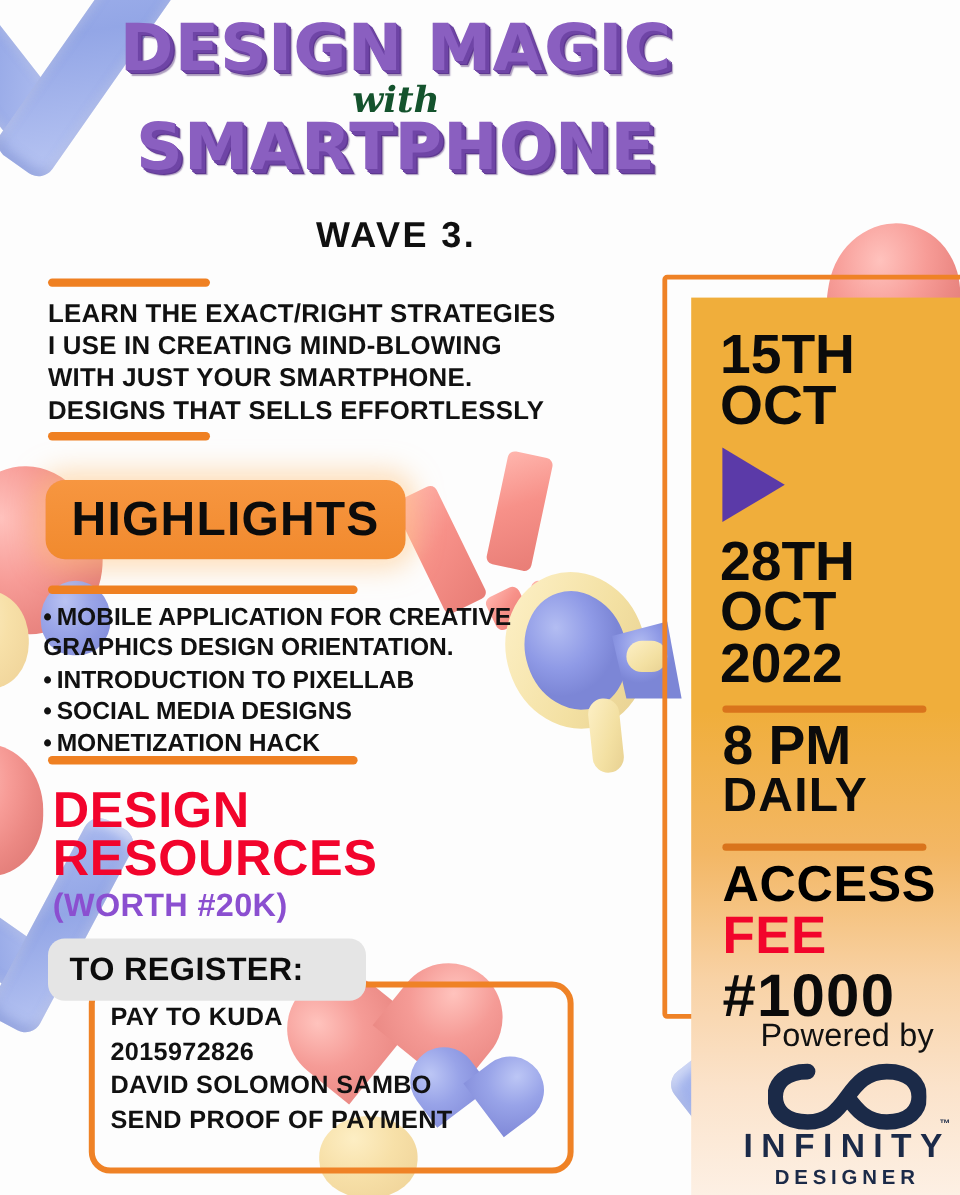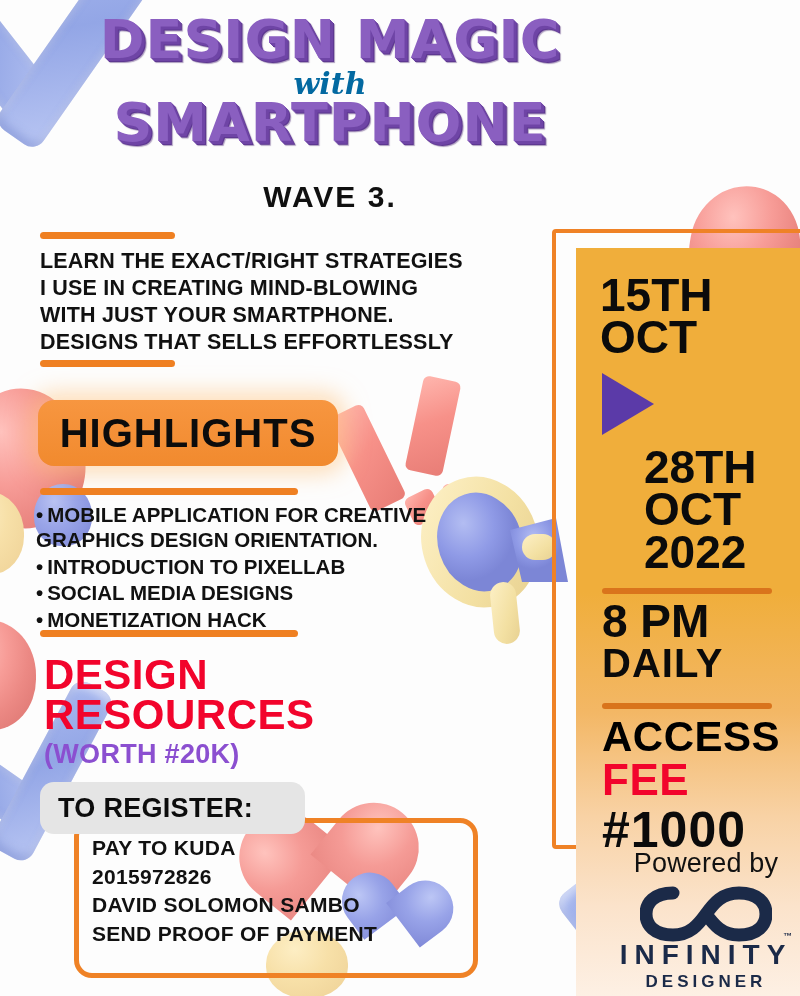--- a/index.html
+++ b/index.html
@@ -78,21 +78,21 @@
     font-family:"DejaVu Sans", sans-serif;
     font-weight:bold; font-size:54px; letter-spacing:1px;
     color:#8a5fc0;
     text-shadow:
       1px 1px 0 #6f45a6, 2px 2px 0 #6f45a6, 3px 3px 0 #6f45a6,
       4px 4px 0 #5e3891, 5px 5px 1px rgba(70,35,110,.45);
     line-height:.98;
   }
   .t-with{
     font-family:"DejaVu Serif", serif; font-style:italic; font-weight:bold;
-    font-size:30px; color:#0369a1; line-height:1; margin:2px 0 -2px 0;
+    font-size:30px; color:#14532d; line-height:1; margin:2px 0 -2px 0;
   }
   .t-wave{
     font-family:"Liberation Sans", sans-serif; font-weight:bold;
     font-size:30px; letter-spacing:2px; color:#101010; margin-top:30px;
   }
 
   .rule{ height:7px; background:#ef8022; border-radius:4px; }
 
   #lead-rule-top{ position:absolute; left:40px; top:232px; width:135px; }
   #lead{
@@ -164,21 +164,21 @@
   .p-date{
     position:absolute; left:24px; font-weight:bold; color:#0b0b0b;
     font-size:46px; line-height:.92; letter-spacing:0px;
   }
   #d1{ top:26px; }
   #tri{
     position:absolute; left:26px; top:125px;
     width:0; height:0; border-left:52px solid #5b3aa8;
     border-top:31px solid transparent; border-bottom:31px solid transparent;
   }
-  #d2{ top:198px;margin-left:44px; }
+  #d2{ top:198px; }
   .p-rule{ position:absolute; left:26px; width:170px; height:6px; background:#d9741c; border-radius:3px; }
   #pr1{ top:340px; }
   #time{
     position:absolute; left:26px; top:352px; font-weight:bold; color:#0b0b0b;
     font-size:46px; line-height:.95; letter-spacing:0px;
   }
   #time .daily{ font-size:40px; letter-spacing:1px; }
   #pr2{ top:455px; }
 
   #access{

